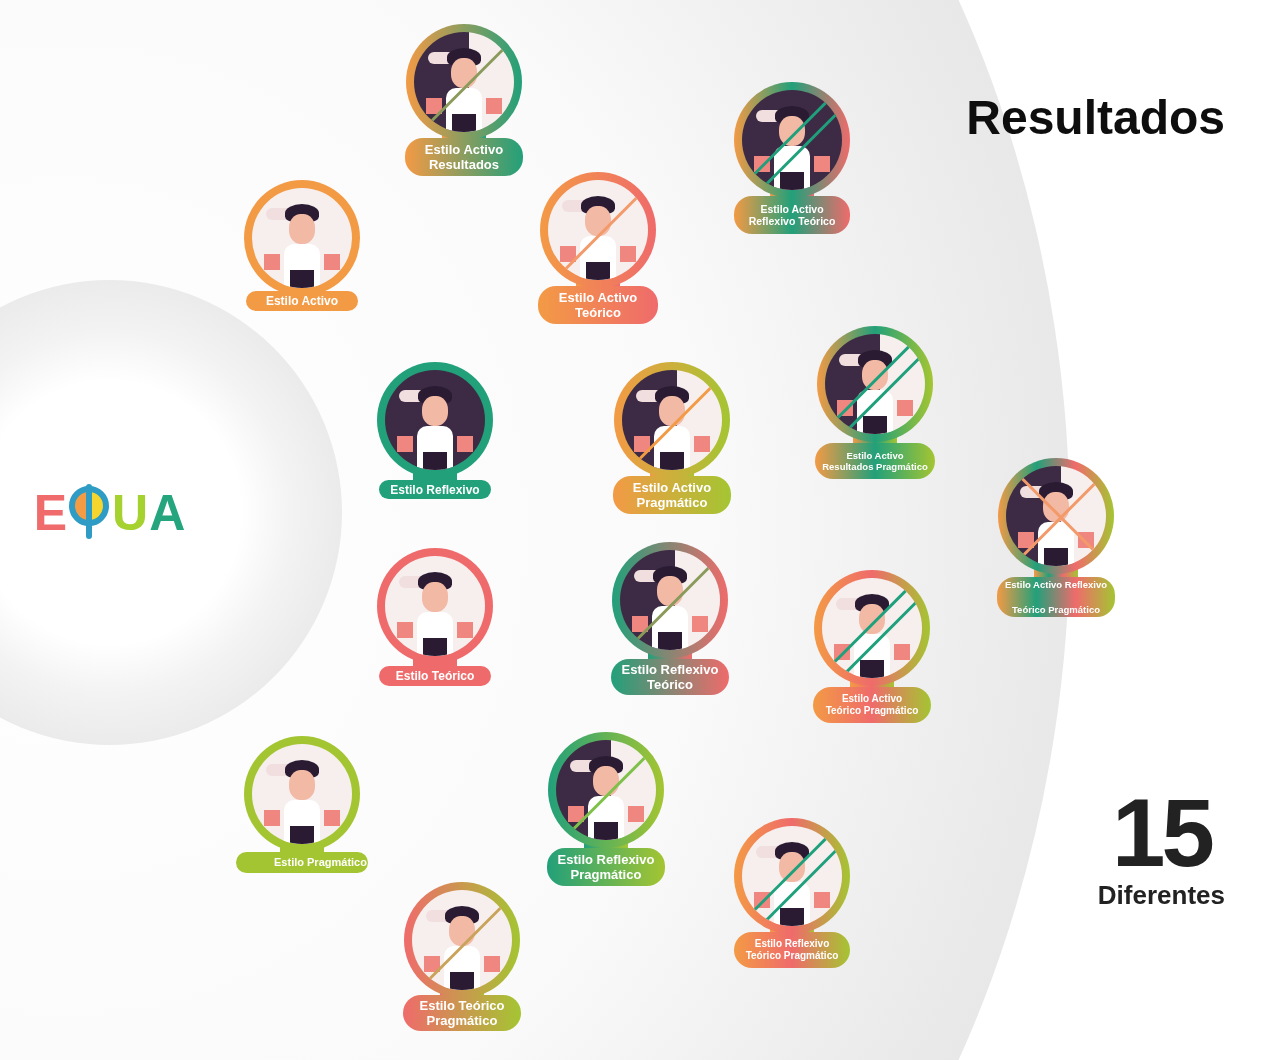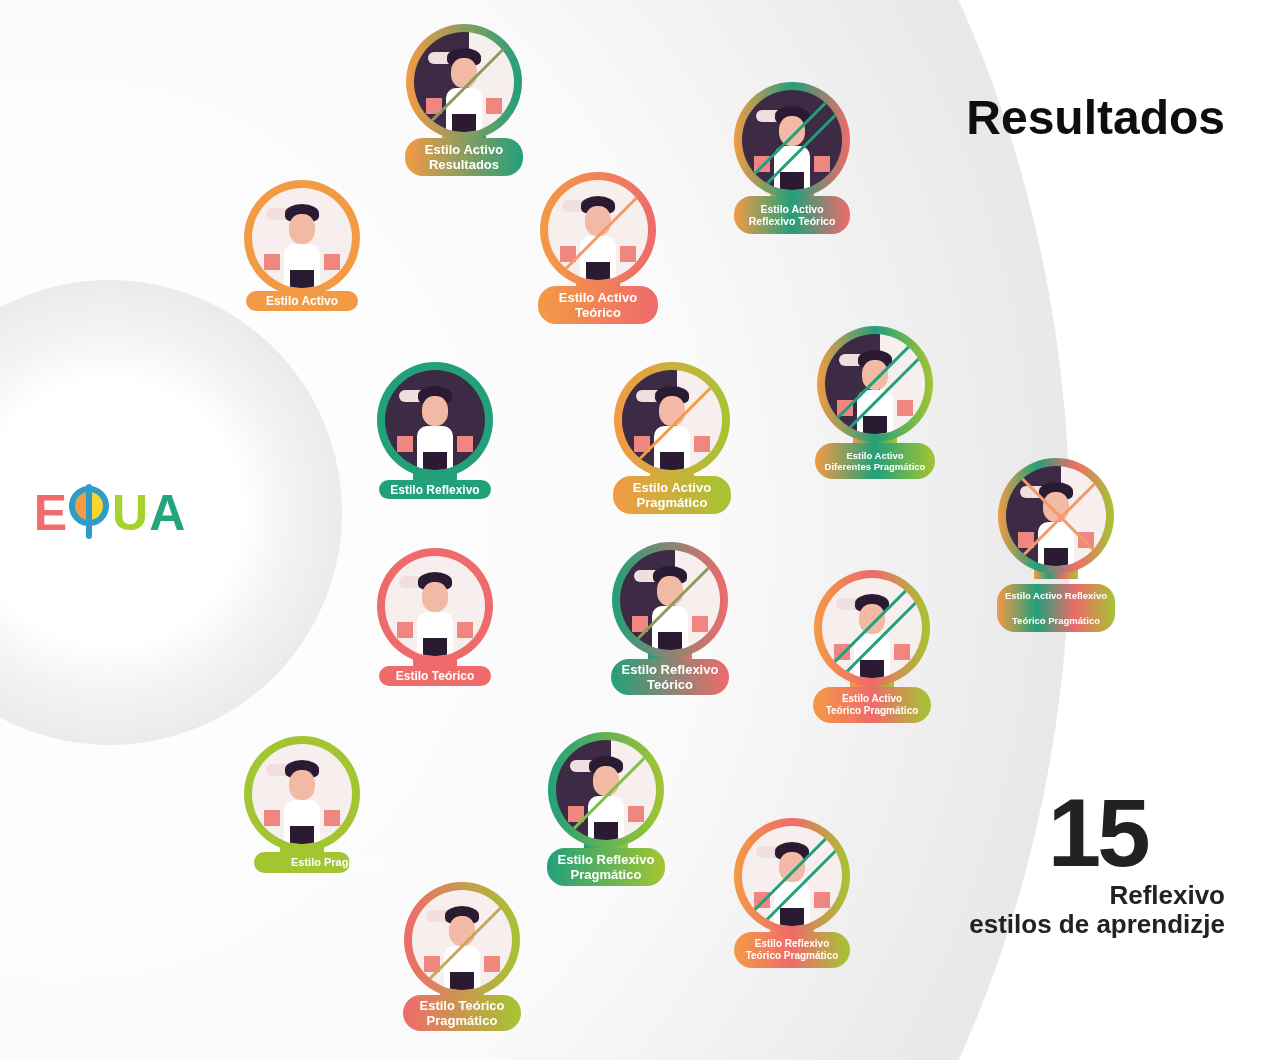--- a/index.html
+++ b/index.html
@@ -86,22 +86,21 @@
     <span class="l-a">A</span>
   </div>
 </div>
 
 <div class="title">
   <div class="t1">Resultados</div>
 </div>
 
 <div class="stat">
   <div class="num">15</div>
-  <div class="desc">Reflexivo</div>
-  <div class="desc">estilos de aprendizje</div>
+  <div class="desc">Diferentes</div>
 </div>
 
 <div id="badges">
     <div class="badge" style="left: 384px; top: 24px; height: 152px;">
       <div class="neck" style="top: 110px; height: 6px; background: linear-gradient(90deg, rgb(243, 154, 69), rgb(34, 160, 122));"></div>
       <div class="ring" style="top: 0px; background: linear-gradient(90deg, rgb(243, 154, 69), rgb(34, 160, 122));">
         <div class="photo">
           <div class="cloud"></div>
           <div class="hair"></div>
           <div class="head"></div>
@@ -219,39 +218,39 @@
           <div class="body"></div>
           <div class="legs"></div>
           <div class="box" style="left:12px"></div>
           <div class="box" style="right:12px"></div>
           <div class="slash" style="background: rgb(31, 160, 124); top: 40%;"></div>
           <div class="slash" style="background: rgb(31, 160, 124); top: 62%;"></div>
         </div>
       </div>
       <div class="label" style="top: 117px; width: 120px; height: 36px; background: linear-gradient(90deg, rgb(243, 154, 69), rgb(34, 160, 122), rgb(164, 197, 50)); font-size: 9.5px; line-height: 11.5px;">
         <span>Estilo Activo</span>
-        <span>Diferentes Pragmático</span>
+        <span>Resultados Pragmático</span>
       </div>
     </div>
     <div class="badge" style="left: 976px; top: 458px; height: 155px;">
       <div class="neck" style="top: 110px; height: 11px; background: linear-gradient(90deg, rgb(243, 154, 69), rgb(34, 160, 122), rgb(239, 107, 107), rgb(164, 197, 50));"></div>
       <div class="ring" style="top: 0px; background: linear-gradient(90deg, rgb(243, 154, 69), rgb(34, 160, 122), rgb(239, 107, 107), rgb(164, 197, 50));">
         <div class="photo">
           <div class="cloud"></div>
           <div class="hair"></div>
           <div class="head"></div>
           <div class="body"></div>
           <div class="legs"></div>
           <div class="box" style="left:12px"></div>
           <div class="box" style="right:12px"></div>
           <div class="slash" style="background: rgb(243, 154, 106); transform: rotate(-45deg); top: 50%;"></div>
           <div class="slash" style="background: rgb(243, 154, 106); transform: rotate(45deg); top: 50%;"></div>
         </div>
       </div>
-      <div class="label" style="top: 126px; width: 118px; height: 48px; background: linear-gradient(90deg, rgb(243, 154, 69), rgb(34, 160, 122), rgb(239, 107, 107), rgb(164, 197, 50)); font-size: 9.5px; line-height: 11.5px; gap: 13px;">
+      <div class="label" style="top: 119px; width: 118px; height: 40px; background: linear-gradient(90deg, rgb(243, 154, 69), rgb(34, 160, 122), rgb(239, 107, 107), rgb(164, 197, 50)); font-size: 9.5px; line-height: 11.5px; gap: 13px;">
         <span>Estilo Activo Reflexivo</span>
         <span>Teórico Pragmático</span>
       </div>
     </div>
     <div class="badge" style="left: 355px; top: 548px; height: 138px;">
       <div class="neck" style="top: 110px; height: 10px; background: linear-gradient(90deg, rgb(239, 107, 107), rgb(239, 107, 107));"></div>
       <div class="ring" style="top: 0px; background: linear-gradient(90deg, rgb(239, 107, 107), rgb(239, 107, 107));">
         <div class="photo" style="background: rgb(246, 239, 238);">
           <div class="cloud"></div>
           <div class="hair"></div>
@@ -311,21 +310,21 @@
         <div class="photo" style="background: rgb(246, 239, 238);">
           <div class="cloud"></div>
           <div class="hair"></div>
           <div class="head"></div>
           <div class="body"></div>
           <div class="legs"></div>
           <div class="box" style="left:12px"></div>
           <div class="box" style="right:12px"></div>
         </div>
       </div>
-      <div class="label" style="top: 116px; width: 96px; height: 21px; background: linear-gradient(90deg, rgb(164, 197, 50), rgb(164, 197, 50)); font-size: 11px; line-height: 13px; padding-left: 37px;">
+      <div class="label" style="top: 116px; width: 132px; height: 21px; background: linear-gradient(90deg, rgb(164, 197, 50), rgb(164, 197, 50)); font-size: 11px; line-height: 13px; padding-left: 37px;">
         <span>Estilo Pragmático</span>
       </div>
     </div>
     <div class="badge" style="left: 526px; top: 732px; height: 154px;">
       <div class="neck" style="top: 110px; height: 8px; background: linear-gradient(90deg, rgb(34, 160, 122), rgb(164, 197, 50));"></div>
       <div class="ring" style="top: 0px; background: linear-gradient(90deg, rgb(34, 160, 122), rgb(164, 197, 50));">
         <div class="photo">
           <div class="cloud"></div>
           <div class="hair"></div>
           <div class="head"></div>

